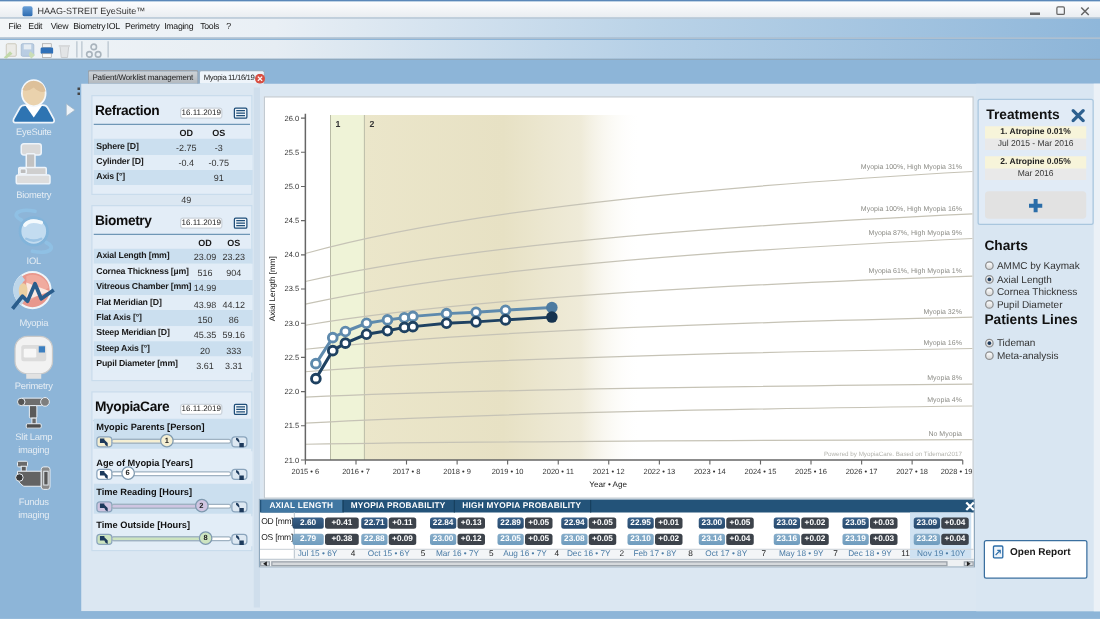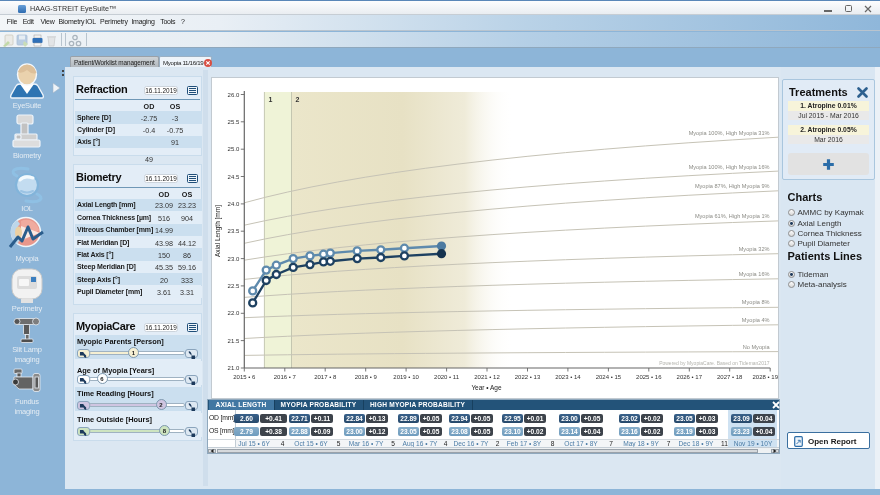--- a/index.html
+++ b/index.html
@@ -509,21 +509,21 @@
         <path d="M3.5,0 L0.5,2 L3.5,4 Z" fill="#222"></path>
       </svg>
     <div style="position:absolute;left:9px;top:0.5px;width:541px;height:4.5px;background:#d6d9dc;border:0.5px solid #9aa2aa"></div>
     <div style="position:absolute;left:563px;top:0.5px;width:8px;height:4.5px;background:#dde0e3;border:0.5px solid #9aa2aa"></div>
     <svg style="position:absolute;left:565.5px;top:1px" width="4" height="4" viewBox="0 0 4 4">
         <path d="M0.5,0 L3.5,2 L0.5,4 Z" fill="#222"></path>
       </svg>
   </div>
 </div>
 
-<div style="position:absolute;left:787px;top:431.5px;width:83px;height:17px;background:#fff;border:1.4px solid #3a6f9f;border-radius:2px;z-index:5">
+<div style="position:absolute;left:787px;top:431.5px;width:83px;height:31px;background:#fff;border:1.4px solid #3a6f9f;border-radius:2px;z-index:5">
   <svg style="position:absolute;left:6px;top:3px" width="9" height="11" viewBox="0 0 9 11">
       <rect x="0.7" y="0.7" width="7.6" height="9.6" rx="1" fill="#eef4fa" stroke="#2d6da8" stroke-width="1.2"></rect>
       <path d="M2.5,8 L6,4.5 M3.8,4.3 L6.2,4.3 L6.2,6.7" stroke="#2d6da8" stroke-width="0.9" fill="none"></path>
     </svg>
   <div style="position:absolute;left:20px;top:4.5px;font-size:8px;font-weight:bold;color:#1a1a1a">Open Report</div>
 </div>
 
 <div style="position:absolute;left:780.5px;top:67px;width:99.5px;height:422px;background:#d9e6f2"></div>
 <div style="position:absolute;left:875px;top:67px;width:5px;height:422px;background:#ebf1f7"></div>
 <div class="treat">

